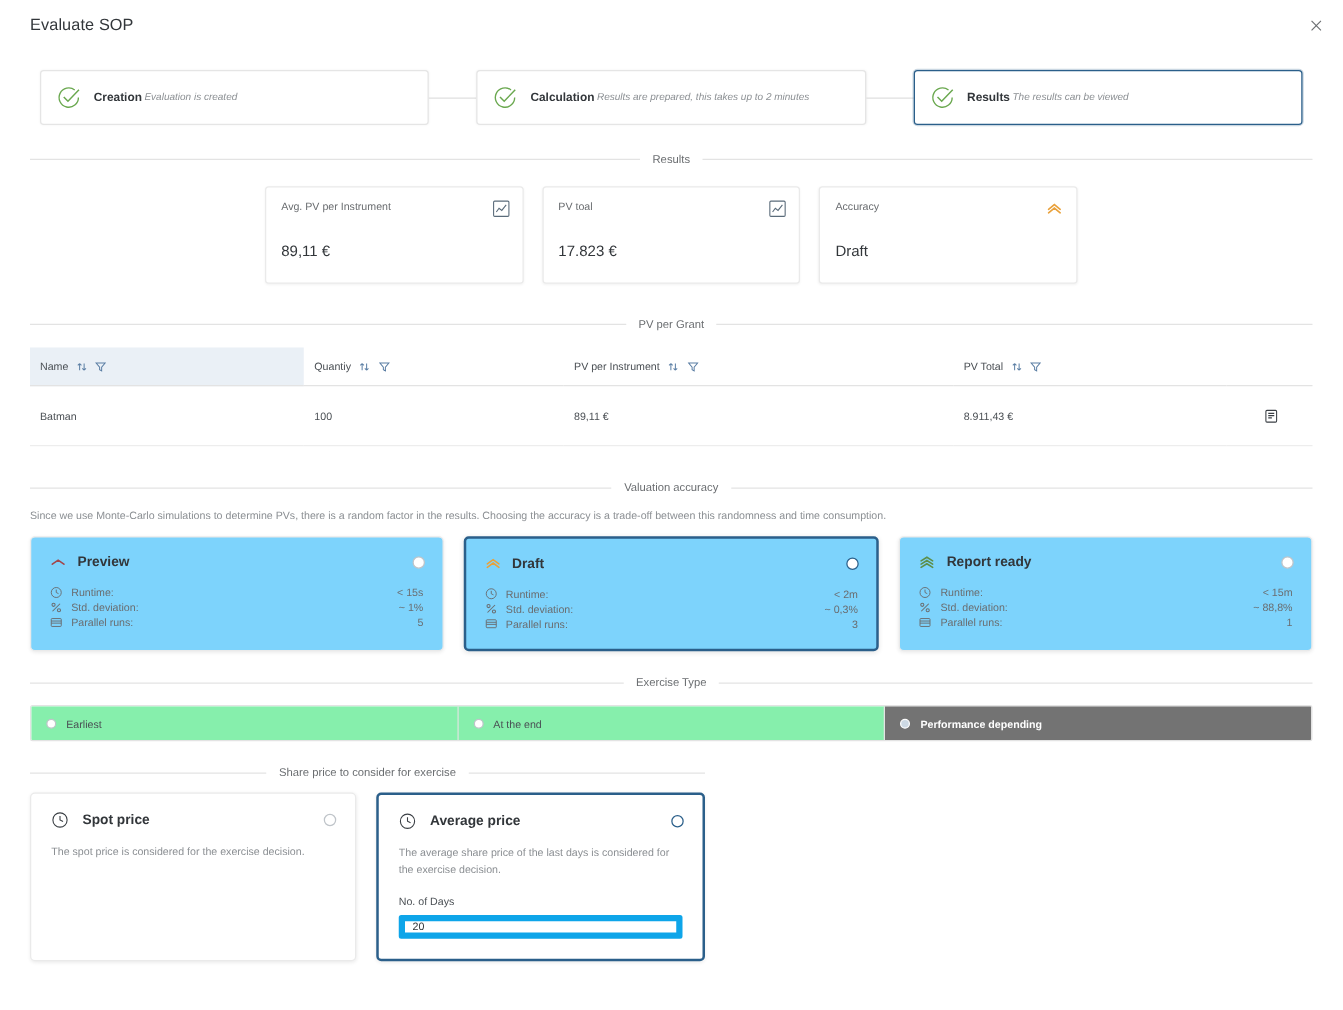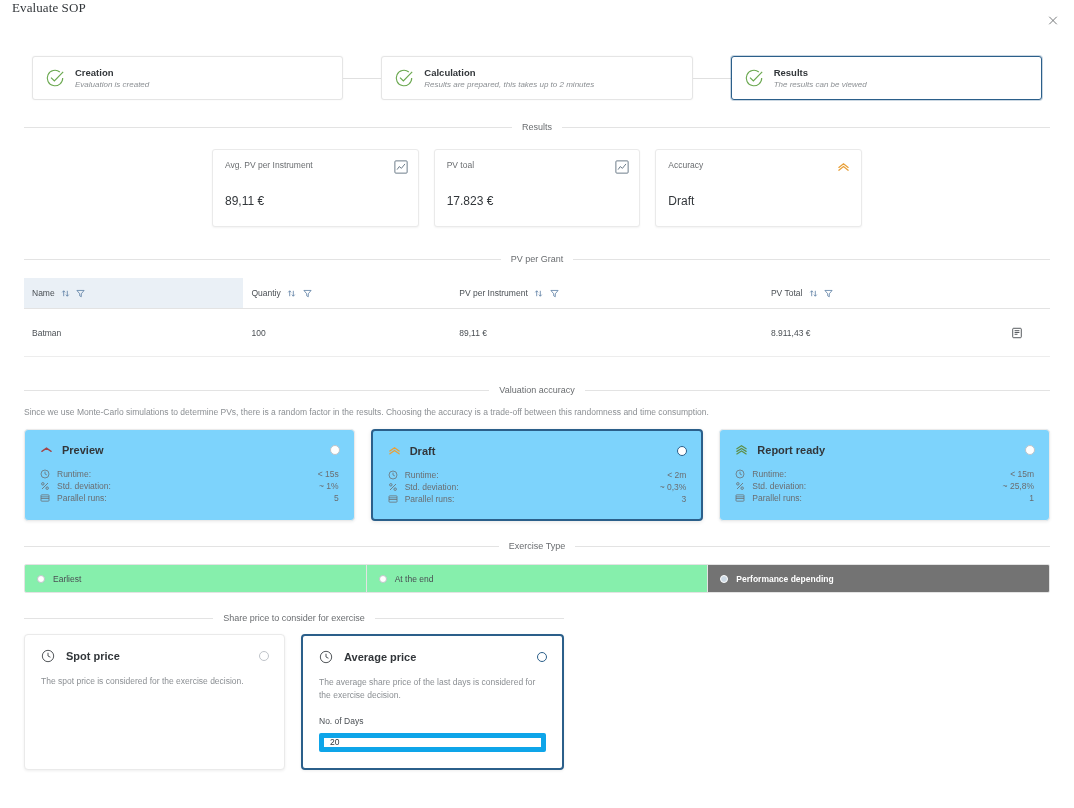--- a/index.html
+++ b/index.html
@@ -10,22 +10,22 @@
     font-family: "Liberation Sans", sans-serif;
     color: #32363a;
     overflow: hidden;
   }
 
   
   .dialog-header {
     position: relative;
     height: 38px;
     display: flex;
-    padding: 0 12px;
-    font-family: Liberation Serif, serif;
+    align-items: center;
+    padding: 0 24px;
   }
   .dialog-title {
     font-size: 13px;
     color: #32363a;
     letter-spacing: .1px;
   }
   .close-btn {
     position: absolute;
     right: 10px; top: 9px;
     width: 22px; height: 22px;
@@ -61,21 +61,21 @@
   .step.active {
     border: 1px solid #2b5f8a;
     box-shadow: 0 0 0 1px rgba(43,95,138,.25);
   }
   .step-icon {
     width: 20px; height: 20px;
     margin-right: 10px;
     flex: 0 0 20px;
     color: #6aa84f;
   }
-  .step-texts { display: flex; flex-direction: column; gap: 2px; }
+  .step-texts { display: flex; flex-direction: row; gap: 2px; }
   .step-title { font-size: 9.5px; font-weight: bold; color: #32363a; }
   .step-sub { font-size: 8px; color: #8b8f93; font-style: italic; }
   .step-connector {
     flex: 0 0 38px;
     height: 1px;
     background: #e0e0e0;
   }
 
   
   .sec-divider {
@@ -613,21 +613,21 @@
       </div>
       <div class="acc-line">
         <span class="li">
           <svg width="10" height="10" viewBox="0 0 12 12" fill="none" stroke="currentColor" stroke-width="1">
             <circle cx="3.4" cy="3.4" r="1.5"></circle>
               <circle cx="8.6" cy="8.6" r="1.5"></circle>
               <line x1="9.6" y1="2.4" x2="2.4" y2="9.6"></line>
           </svg>
         </span>
         <span class="lbl">Std. deviation:</span>
-        <span class="val">~ 25,8%</span>
+        <span class="val">~ 88,8%</span>
       </div>
       <div class="acc-line">
         <span class="li">
           <svg width="10" height="10" viewBox="0 0 12 12" fill="none" stroke="currentColor" stroke-width="0.9">
             <rect x="1.2" y="2.2" width="9.6" height="7.6" rx="0.8"></rect>
             <line x1="1.2" y1="4.6" x2="10.8" y2="4.6"></line>
               <line x1="1.2" y1="6.6" x2="10.8" y2="6.6"></line>
           </svg>
         </span>
         <span class="lbl">Parallel runs:</span>

